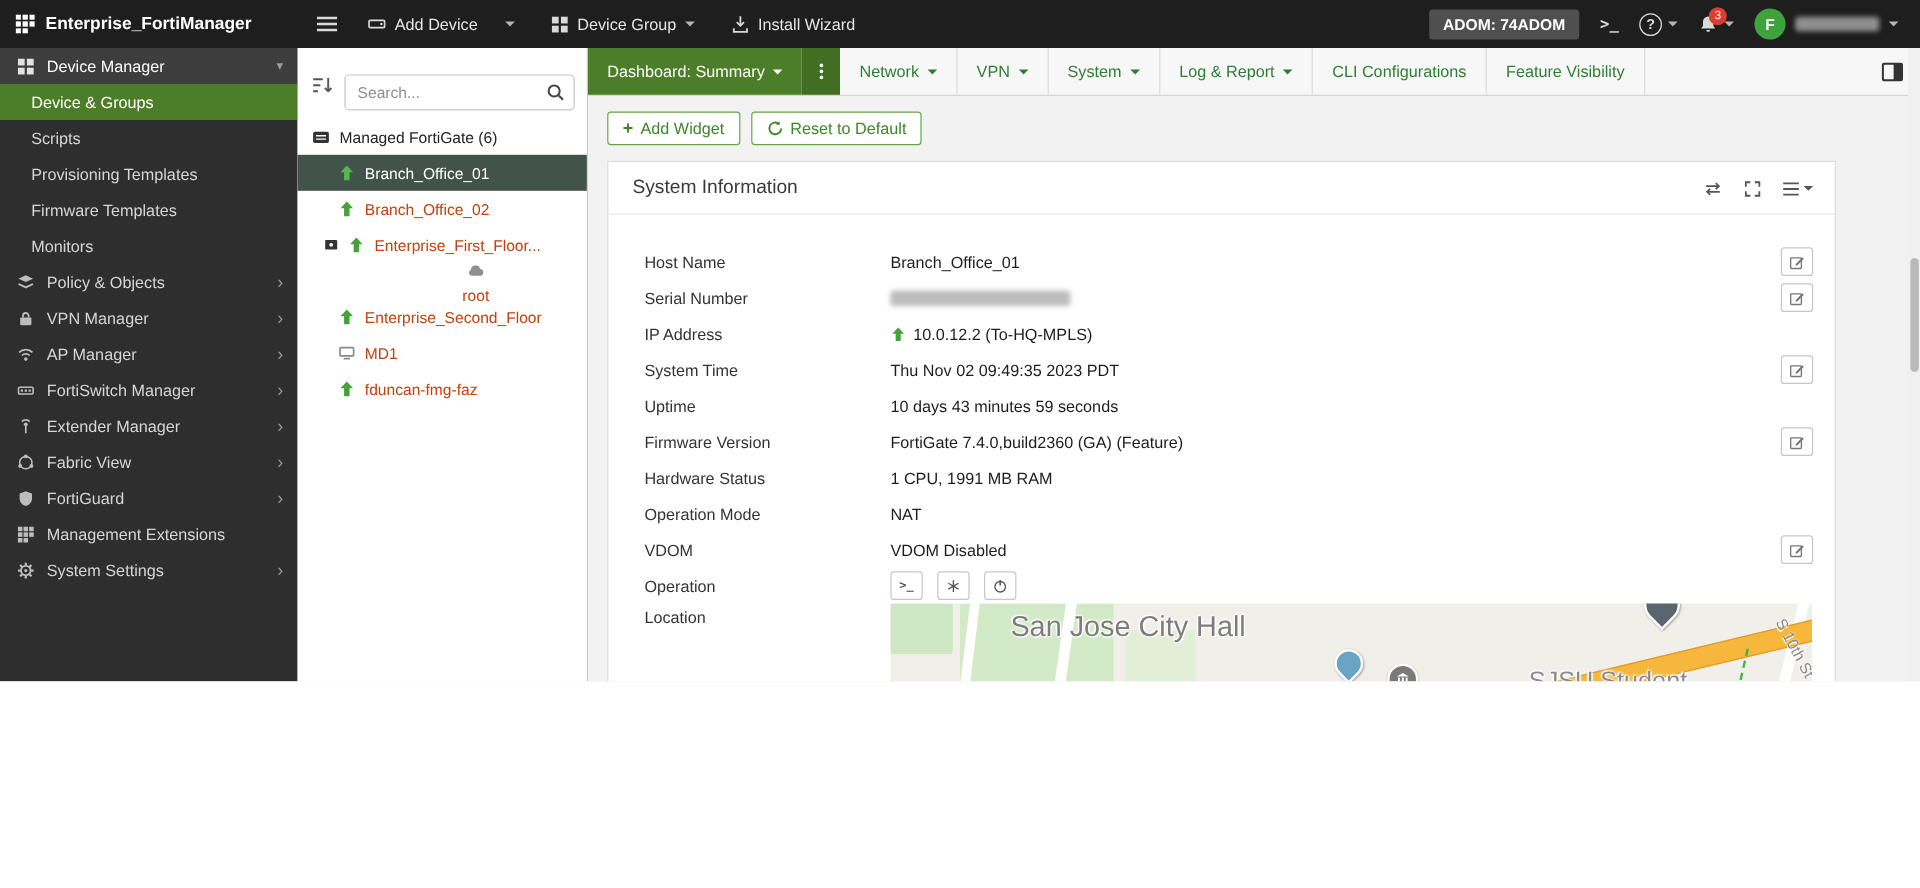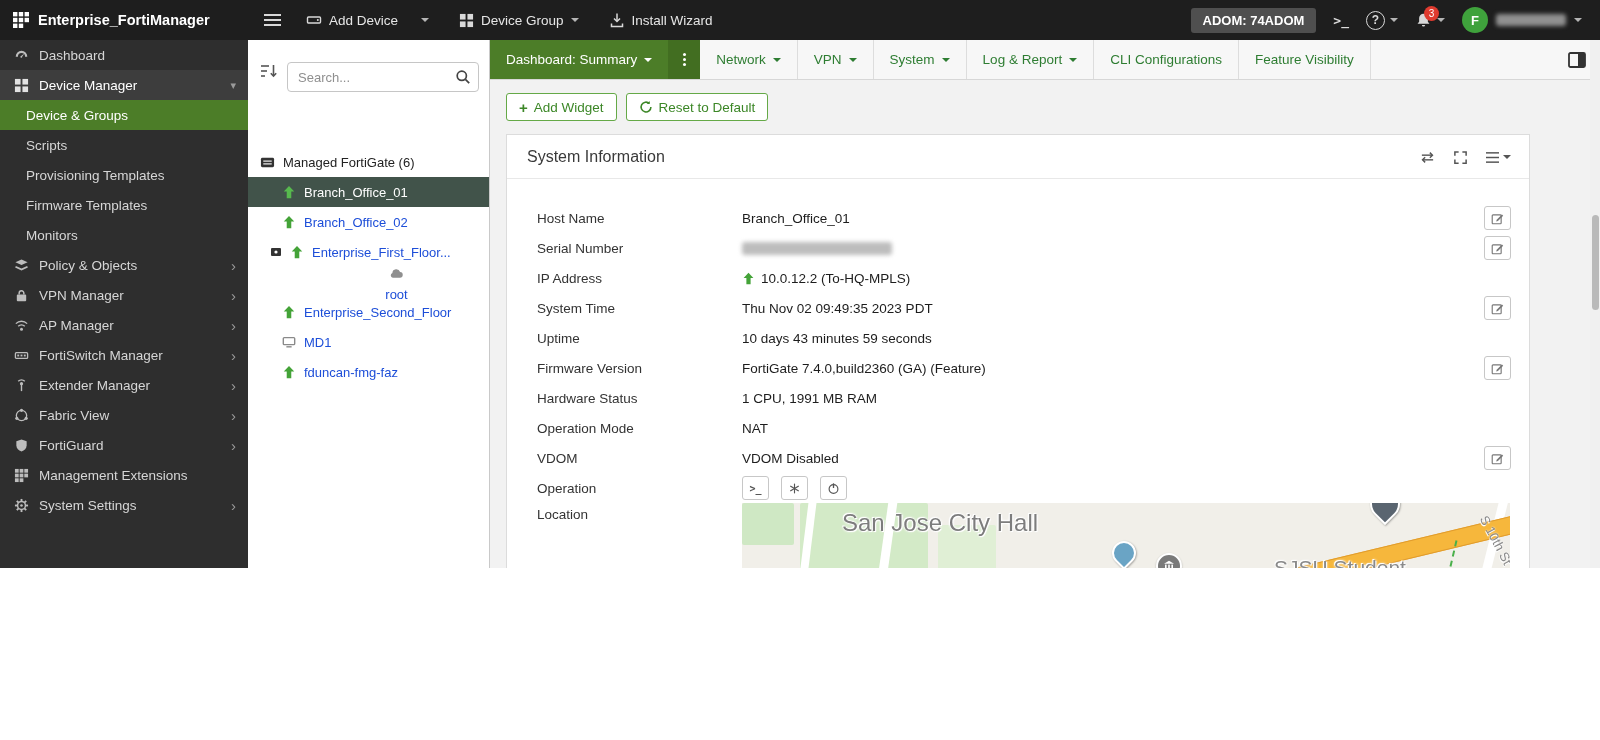--- a/index.html
+++ b/index.html
@@ -44,22 +44,22 @@
   .sic { color:#bdbdbd; flex:0 0 15px; }
 
   
   .tree-panel { position:absolute; top:40px; left:248px; width:242px; bottom:0; background:#fff; border-right:1px solid #c9c9c9; }
   .tree-toolbar { display:flex; align-items:center; gap:9px; padding:10px 10px 8px 12px; }
   .searchbox { position:relative; flex:1;margin-top:12px; }
   .searchbox input { width:100%; height:30px; border:1px solid #c6c6c6; border-radius:4px; padding:0 30px 0 10px;
                      font-size:13px; font-family:"Liberation Sans",sans-serif; color:#333; outline:none; }
   .searchbox input::placeholder { color:#8f8f8f; }
   .searchbox .mag { position:absolute; right:8px; top:7px; }
-  .grp-row { display:flex; align-items:center; gap:8px; padding:7px 10px 7px 12px; font-size:13px; color:#222; cursor:pointer;margin-top:48px; }
-  .dev-row { height:30px; display:flex; align-items:center; gap:8px; padding-left:34px; font-size:13px; color:#1d4ed8; cursor:pointer; }
+  .grp-row { display:flex; align-items:center; gap:8px; padding:7px 10px 7px 12px; font-size:13px; color:#222; cursor:pointer; }
+  .dev-row { height:30px; display:flex; align-items:center; gap:8px; padding-left:34px; font-size:13px; color:#c2410c; cursor:pointer; }
   .dev-row.selected { background:#41534a; color:#fff; }
   .dev-row.root { padding-left:56px;flex-direction:column; }
 
   
   .main { position:absolute; top:40px; left:490px; right:0; bottom:0; background:#f2f2f2; }
   .tabbar { height:40px; background:#f7f7f7; border-bottom:1px solid #d7d7d7; display:flex; align-items:stretch; font-size:13.5px; }
   .tab { display:flex; align-items:center; gap:7px; padding:0 16px; color:#2e7d32; border-right:1px solid #ddd; cursor:pointer; }
   .tab.active { background:#4c7d28; color:#fff; border-right:none; }
   .tab-dots { width:32px; background:#426e21; display:flex; align-items:center; justify-content:center; cursor:pointer; }
   .vdots { width:3px; height:3px; border-radius:50%; background:#fff; box-shadow:0 -5px 0 #fff, 0 5px 0 #fff; }
@@ -204,29 +204,20 @@
       </span>
       <span class="user-wrap">
         <span class="avatar">F</span>
         <span class="redact name"></span>
         <span class="car caret-dim"></span>
       </span>
     </div>
   </header>
 
   <nav class="sidebar">
-    <div class="side-item">
-      <span class="sic">
-          <svg width="15" height="15" viewBox="0 0 16 16">
-            <path d="M8 3A6.2 6.2 0 0 0 1.8 9.2h2.4A3.8 3.8 0 1 1 11.8 9.2h2.4A6.2 6.2 0 0 0 8 3z" fill="#bdbdbd"></path>
-            <path d="M11 5.8L8.7 9.3a1 1 0 1 1-1.2-.8z" fill="#bdbdbd"></path>
-          </svg>
-        </span>
-      <span class="lbl">Dashboard</span>
-    </div>
     <div class="side-item open">
       <span class="sic">
           <svg width="15" height="15" viewBox="0 0 16 16">
             <g fill="#e2e2e2">
               <rect x="1" y="1" width="6" height="6"></rect>
               <rect x="9" y="1" width="6" height="6"></rect>
               <rect x="1" y="9" width="6" height="6"></rect>
               <rect x="9" y="9" width="6" height="6"></rect>
             </g>
           </svg>

